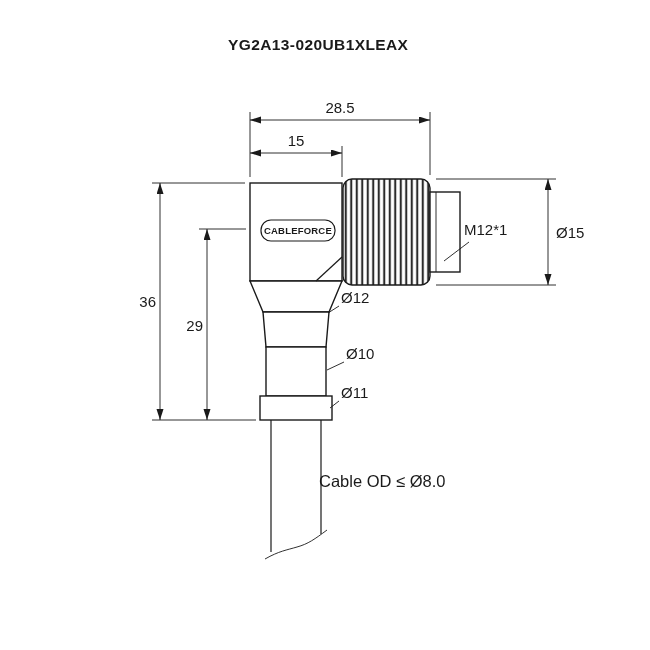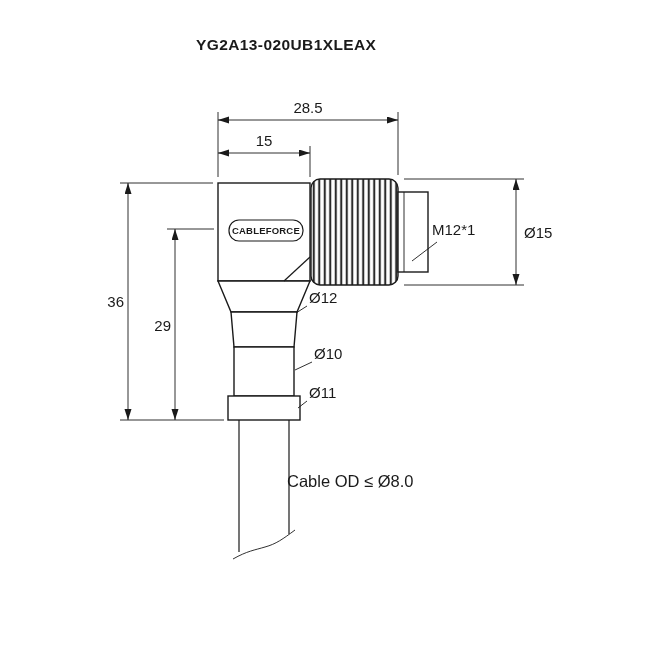--- a/index.html
+++ b/index.html
@@ -1,19 +1,20 @@
 <!DOCTYPE html>
 <html style="--line: #1a1a1a; --bg: #ffffff;"><head>
 <meta charset="utf-8">
 <style>
   :root{ --line:#1a1a1a; --bg:#ffffff; }
   html,body{ margin:0; padding:0; background:#fff; }
   .sheet{
     width:582px; height:650px; background:var(--bg); position:relative; overflow:hidden;
     font-family:"Liberation Sans","DejaVu Sans",sans-serif;
+    padding-left:32px;
   }
   svg{ display:block; }
   text{ fill:var(--line); font-family:"Liberation Sans","DejaVu Sans",sans-serif; }
   .t-title{ font-size:15.5px; font-weight:700; letter-spacing:.4px; }
   .t-dim{ font-size:15px; }
   .t-note{ font-size:16.5px; }
   .t-brand{ font-size:9.5px; font-weight:700; letter-spacing:.2px; }
   .outline{ fill:#fff; stroke:var(--line); stroke-width:1.4; }
   .edge{ fill:none; stroke:var(--line); stroke-width:1.2; }
   .thin{ fill:none; stroke:var(--line); stroke-width:0.9; }

